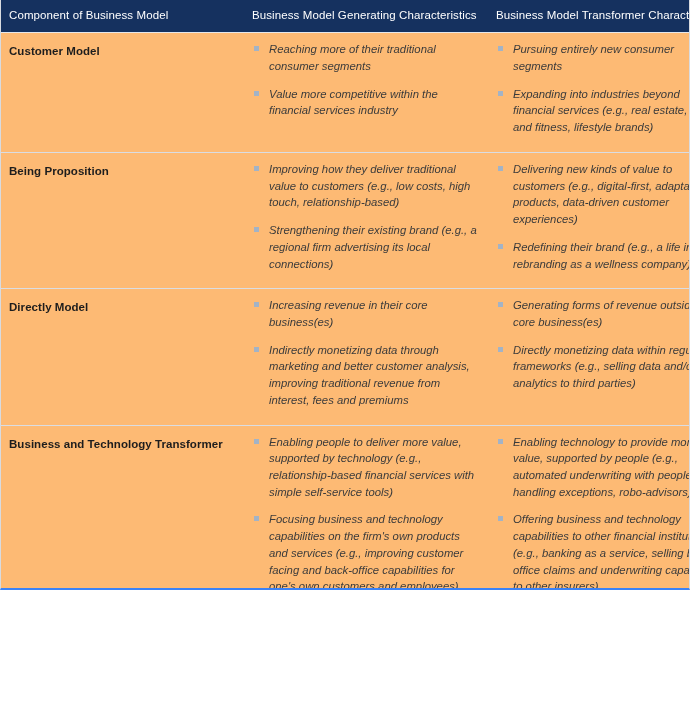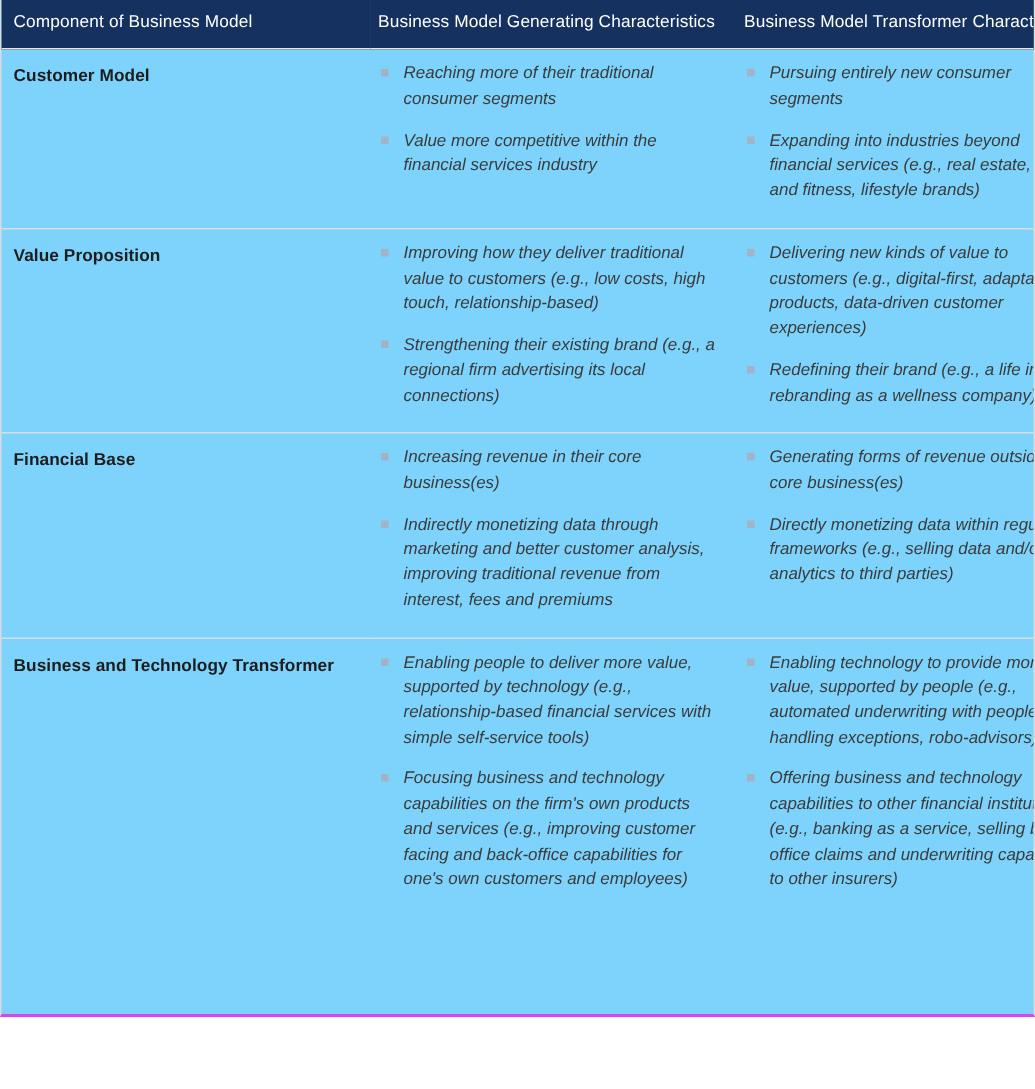--- a/index.html
+++ b/index.html
@@ -9,26 +9,26 @@
   }
   body {
     width: 690px;
     height: 726px;
     font-family: "Liberation Sans", "DejaVu Sans", sans-serif;
     -webkit-font-smoothing: antialiased;
   }
 
   .table-wrap {
     width: 690px;
-    height: 678px;
+    height: 590px;
     box-sizing: border-box;
-    background: #7dd3fc;
+    background: #fdba74;
     border-left: 1px solid #d8dbe0;
     border-right: 1px solid #d8dbe0;
-    border-bottom: 2px solid #d946ef;
+    border-bottom: 2px solid #3b82f6;
     overflow: hidden;
   }
 
   table.matrix {
     width: 100%;
     border-collapse: collapse;
     table-layout: fixed;
   }
 
   
@@ -141,38 +141,38 @@
           </td>
           <td class="cell bullets third">
             <ul class="bullet-list">
               <li><span class="sq"></span><span>Pursuing entirely new consumer segments</span></li>
               <li><span class="sq"></span><span>Expanding into industries beyond financial services (e.g., real estate, health and fitness, lifestyle brands)</span></li>
             </ul>
           </td>
         </tr>
         <tr class="data-row">
           <td class="cell component">
-            <div class="component-label">Value Proposition</div>
+            <div class="component-label">Being Proposition</div>
           </td>
           <td class="cell bullets">
             <ul class="bullet-list">
               <li><span class="sq"></span><span>Improving how they deliver traditional value to customers (e.g., low costs, high touch, relationship-based)</span></li>
               <li><span class="sq"></span><span>Strengthening their existing brand (e.g., a regional firm advertising its local connections)</span></li>
             </ul>
           </td>
           <td class="cell bullets third">
             <ul class="bullet-list">
               <li><span class="sq"></span><span>Delivering new kinds of value to customers (e.g., digital-first, adaptable products, data-driven customer experiences)</span></li>
               <li><span class="sq"></span><span>Redefining their brand (e.g., a life insurer rebranding as a wellness company)</span></li>
             </ul>
           </td>
         </tr>
         <tr class="data-row">
           <td class="cell component">
-            <div class="component-label">Financial Base</div>
+            <div class="component-label">Directly Model</div>
           </td>
           <td class="cell bullets">
             <ul class="bullet-list">
               <li><span class="sq"></span><span>Increasing revenue in their core business(es)</span></li>
               <li><span class="sq"></span><span>Indirectly monetizing data through marketing and better customer analysis, improving traditional revenue from interest, fees and premiums</span></li>
             </ul>
           </td>
           <td class="cell bullets third">
             <ul class="bullet-list">
               <li><span class="sq"></span><span>Generating forms of revenue outside their core business(es)</span></li>

